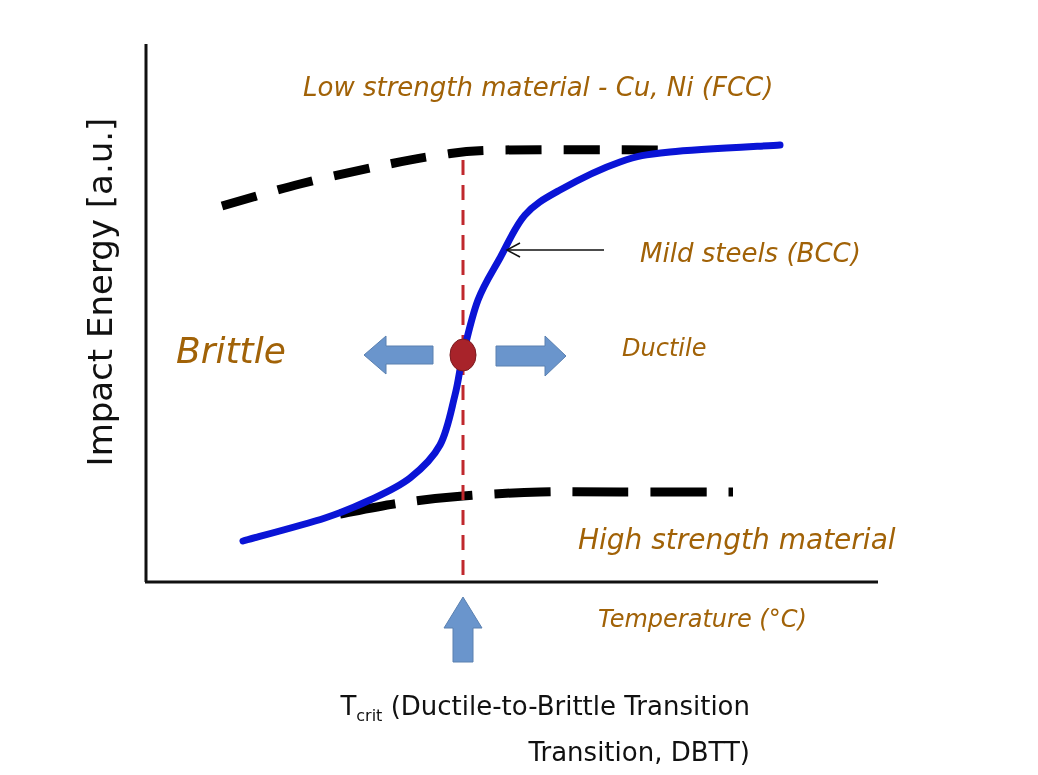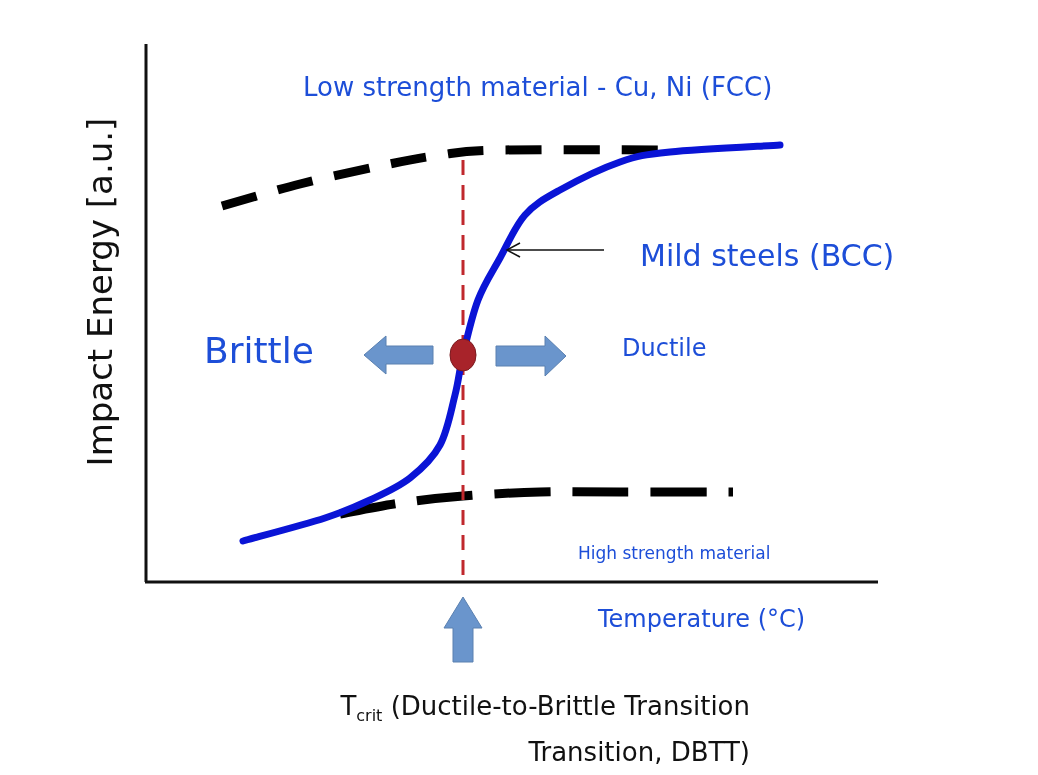--- a/index.html
+++ b/index.html
@@ -1,24 +1,24 @@
 <!DOCTYPE html>
 <html><head>
   <meta charset="utf-8">
   <style>
     html, body { margin: 0; padding: 0; background: #ffffff; }
     body { width: 1038px; height: 775px; position: relative; overflow: hidden;
            font-family: "DejaVu Sans", sans-serif; color: #111; }
     #canvas { position: absolute; left: 0; top: 0; }
-    .lbl { position: absolute; white-space: nowrap; color: #1d4ed8; }
+    .lbl { position: absolute; white-space: nowrap; color: #a16207; font-style: italic; }
     .lbl-top { left: 303px; top: 72px; font-size: 26px; }
-    .lbl-mild { left: 640px; top: 238px; font-size: 30px; }
-    .lbl-brittle { left: 204px; top: 330px; font-size: 36px; }
+    .lbl-mild { left: 640px; top: 238px; font-size: 26px; }
+    .lbl-brittle { left: 176px; top: 330px; font-size: 36px; }
     .lbl-ductile { left: 622px; top: 334px; font-size: 24px; }
-    .lbl-high { left: 578px; top: 523px; font-size: 17px; margin-top: 20px; }
+    .lbl-high { left: 578px; top: 523px; font-size: 28px; }
     .lbl-xaxis { left: 598px; top: 605px; font-size: 24px; }
     .lbl-yaxis { position: absolute; left: 100px; top: 292px; font-size: 34px;
                  transform: translate(-50%, -50%) rotate(-90deg); white-space: nowrap; }
     .caption { position: absolute; left: 250px; top: 688px; width: 500px; text-align: right;
                font-size: 26px; line-height: 36px; }
     .caption sub { font-size: 16px; }
   </style>
 </head>
 <body>
 

